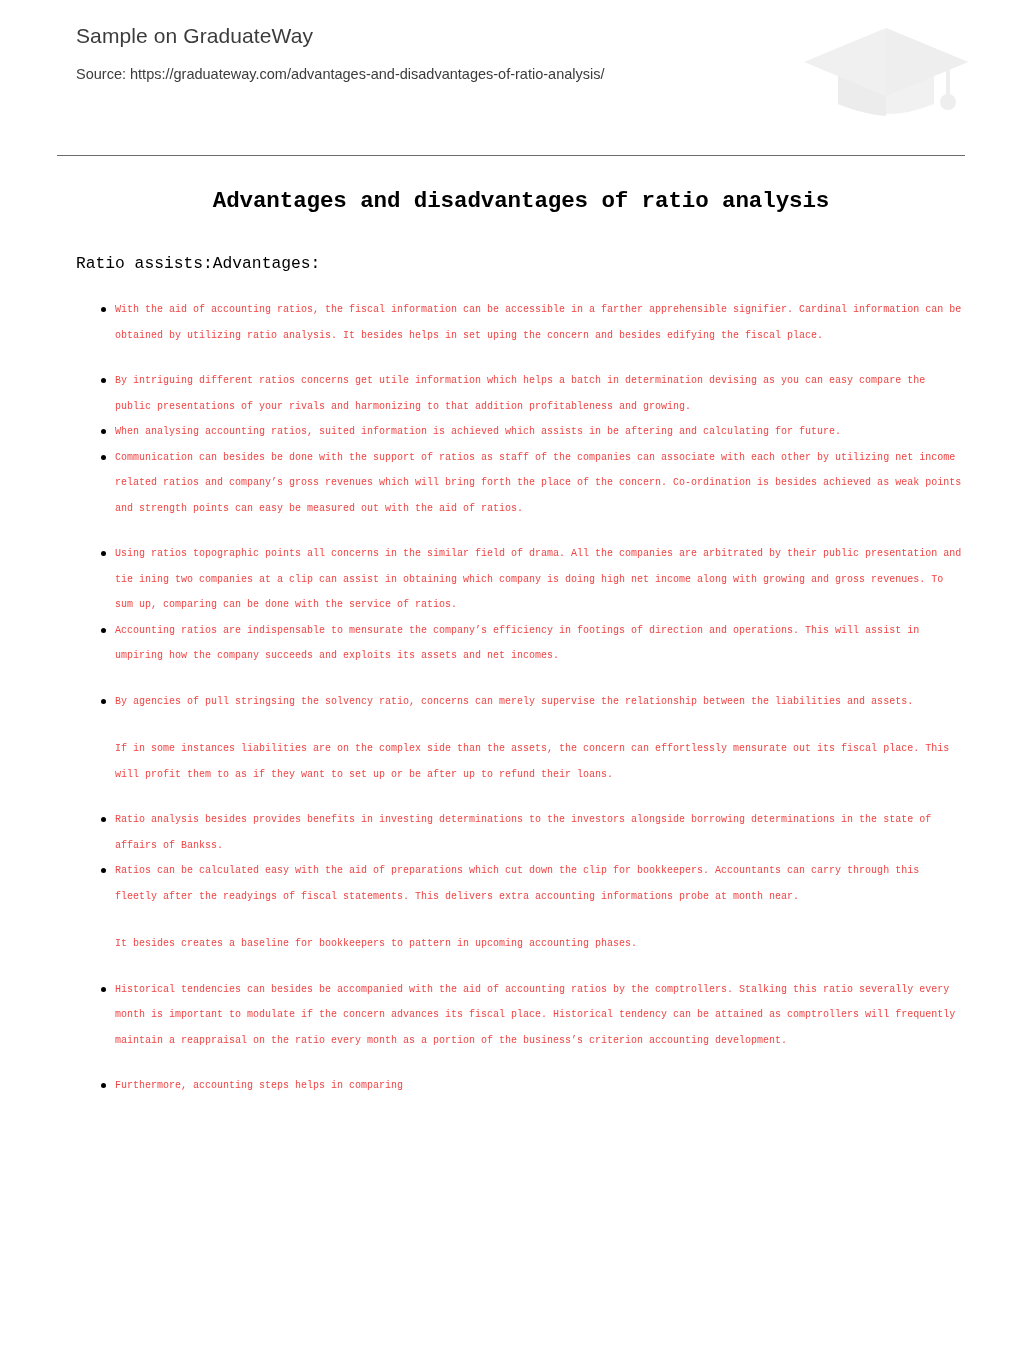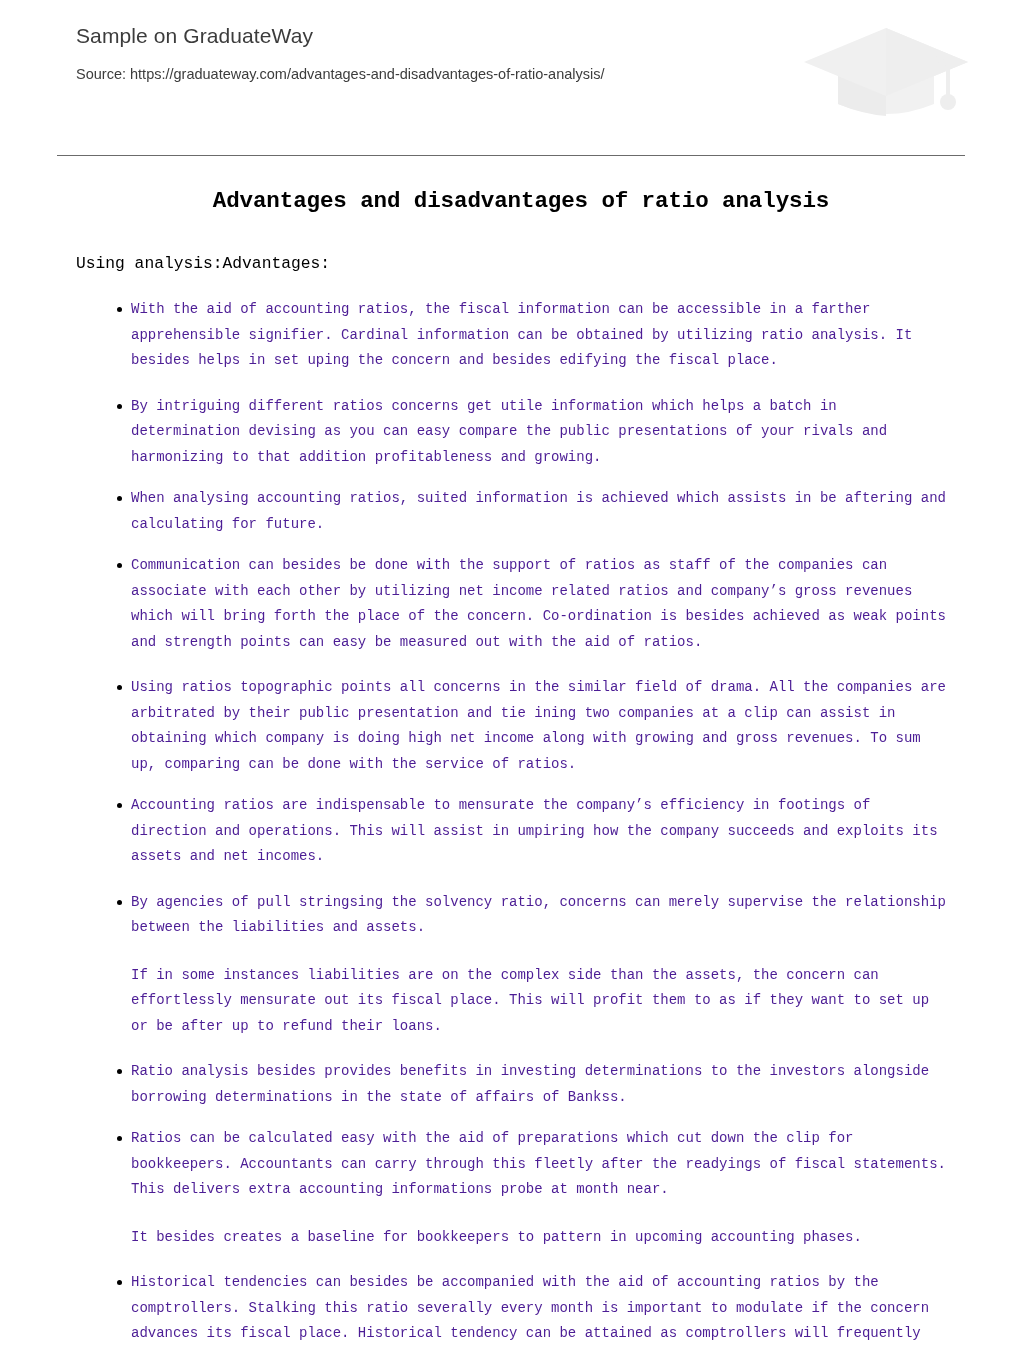--- a/index.html
+++ b/index.html
@@ -94,24 +94,24 @@
   }
 
   ul.bullets {
     list-style: none;
     margin: 0;
     padding: 0;
   }
   ul.bullets > li {
     position: relative;
     padding-left: 39px;
-    font-size: 14px;
+    font-size: 10px;
     line-height: 25.5px;
-    color: #4c1d95;
-    margin: 16px;
+    color: #ef4444;
+    margin: 0;
   }
   ul.bullets > li::before {
     content: "";
     position: absolute;
     left: 25px;
     top: 10px;
     width: 5px;
     height: 5px;
     border-radius: 50%;
     background: #000;
@@ -149,21 +149,21 @@
         <circle cx="152" cy="84" r="8" fill="#eeeeee"></circle>
       </svg>
     </div>
 
     <div class="divider"></div>
   </div>
 
   <div class="doc">
     <h1 class="doc-title">Advantages and disadvantages of ratio analysis</h1>
 
-    <p class="intro">Using analysis:Advantages:</p>
+    <p class="intro">Ratio assists:Advantages:</p>
 
     <ul class="bullets">
       <li class="gap-after"><span>With the aid of accounting ratios, the fiscal information can be accessible in a farther apprehensible signifier. Cardinal information can be obtained by utilizing ratio analysis. It besides helps in set uping the concern and besides edifying the fiscal place.</span></li>
       <li class="gap-small"><span>By intriguing different ratios concerns get utile information which helps a batch in determination devising as you can easy compare the public presentations of your rivals and harmonizing to that addition profitableness and growing.</span></li>
       <li class="gap-small"><span>When analysing accounting ratios, suited information is achieved which assists in be aftering and calculating for future.</span></li>
       <li class="gap-after"><span>Communication can besides be done with the support of ratios as staff of the companies can associate with each other by utilizing net income related ratios and company’s gross revenues which will bring forth the place of the concern. Co-ordination is besides achieved as weak points and strength points can easy be measured out with the aid of ratios.</span></li>
       <li class="gap-small"><span>Using ratios topographic points all concerns in the similar field of drama. All the companies are arbitrated by their public presentation and tie ining two companies at a clip can assist in obtaining which company is doing high net income along with growing and gross revenues. To sum up, comparing can be done with the service of ratios.</span></li>
       <li class="gap-after"><span>Accounting ratios are indispensable to mensurate the company’s efficiency in footings of direction and operations. This will assist in umpiring how the company succeeds and exploits its assets and net incomes.</span></li>
       <li class="gap-after">
         <span>By agencies of pull stringsing the solvency ratio, concerns can merely supervise the relationship between the liabilities and assets.</span>

